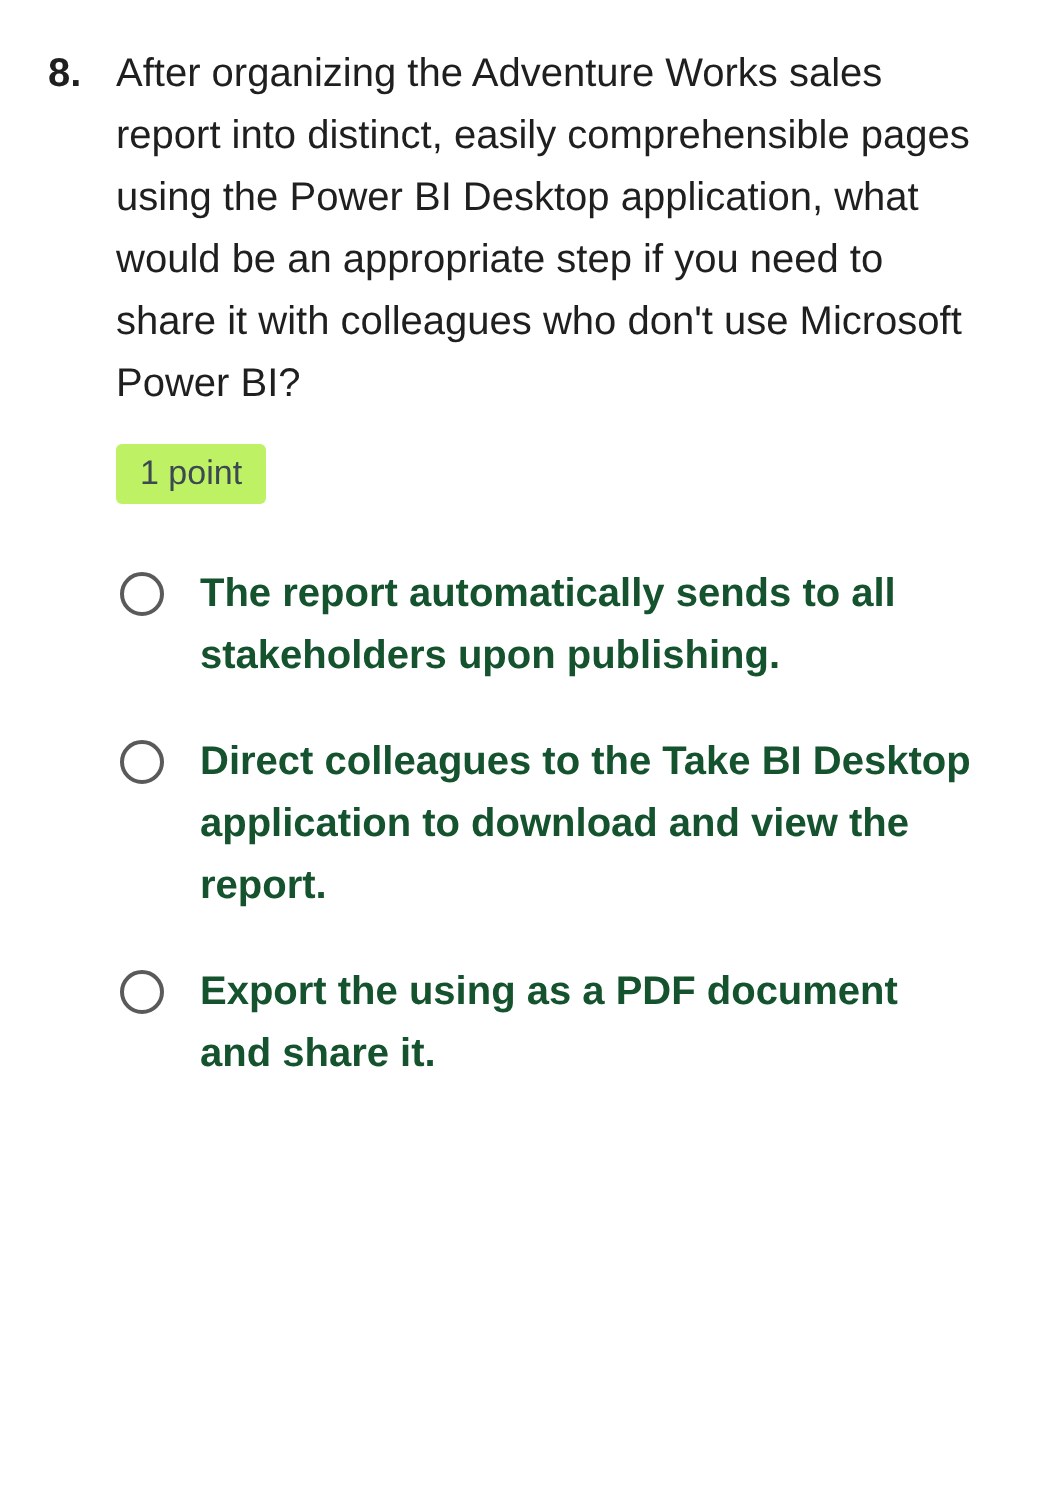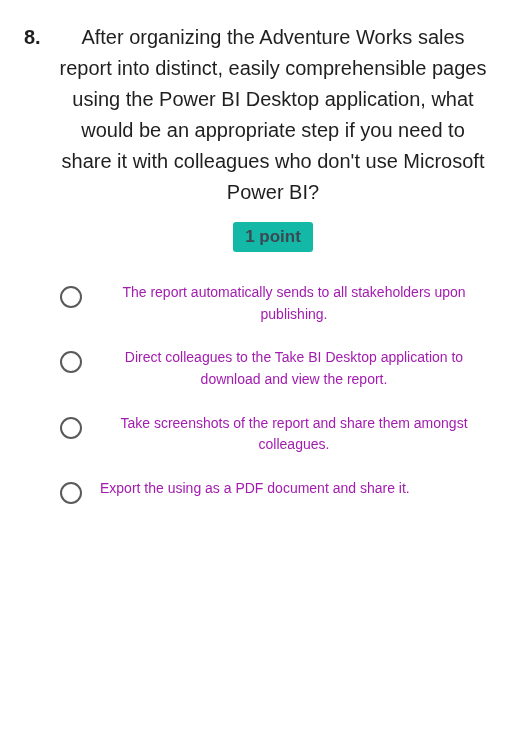--- a/index.html
+++ b/index.html
@@ -22,35 +22,34 @@
     width: 34px;
     flex: 0 0 34px;
     font-size: 20px;
     font-weight: 600;
     line-height: 1.55;
     text-align: left;
     color: #1f1f1f;
   }
   .q-body {
     flex: 1;
-    text-align: center;
   }
   .q-text {
     font-size: 20px;
     line-height: 1.55;
     color: #1f1f1f;
     font-weight: 400;
     margin: 0 0 14px 0;
   }
   .points-badge {
     display: inline-block;
-    background: #14b8a6;
+    background: #bef264;
     color: #3c4852;
     font-size: 17px;
-    font-weight: 700;
+    font-weight: 400;
     padding: 5px 12px 5px 12px;
     border-radius: 3px;
     margin-bottom: 30px;
   }
   .options {
     display: flex;
     flex-direction: column;
     gap: 22px;
     padding-left: 2px;
   }
@@ -63,24 +62,24 @@
   .radio {
     width: 22px;
     height: 22px;
     flex: 0 0 22px;
     border: 2.5px solid #5a5a5a;
     border-radius: 50%;
     margin-top: 4px;
     background: #fff;
   }
   .option-label {
-    font-size: 14px;
+    font-size: 20px;
     line-height: 1.55;
-    color: #a21caf;
-    font-weight: 400;
+    color: #14532d;
+    font-weight: 700;
   }
 </style>
 </head>
 <body>
 
 <div class="question-block">
   <div class="q-row">
     <div class="q-number">8.</div>
     <div class="q-body">
       <p class="q-text">After organizing the Adventure Works sales report into distinct, easily comprehensible pages using the Power BI Desktop application, what would be an appropriate step if you need to share it with colleagues who don't use Microsoft Power BI?</p>
@@ -90,24 +89,20 @@
         <div class="option">
           <div class="radio"></div>
           <div class="option-label">The report automatically sends to all stakeholders upon publishing.</div>
         </div>
 
         <div class="option">
           <div class="radio"></div>
           <div class="option-label">Direct colleagues to the Take BI Desktop application to download and view the report.</div>
         </div>
 
-        <div class="option">
-          <div class="radio"></div>
-          <div class="option-label">Take screenshots of the report and share them amongst colleagues.</div>
-        </div>
 
         <div class="option">
           <div class="radio"></div>
           <div class="option-label">Export the using as a PDF document and share it.</div>
         </div>
 
       </div>
     </div>
   </div>
 </div>

